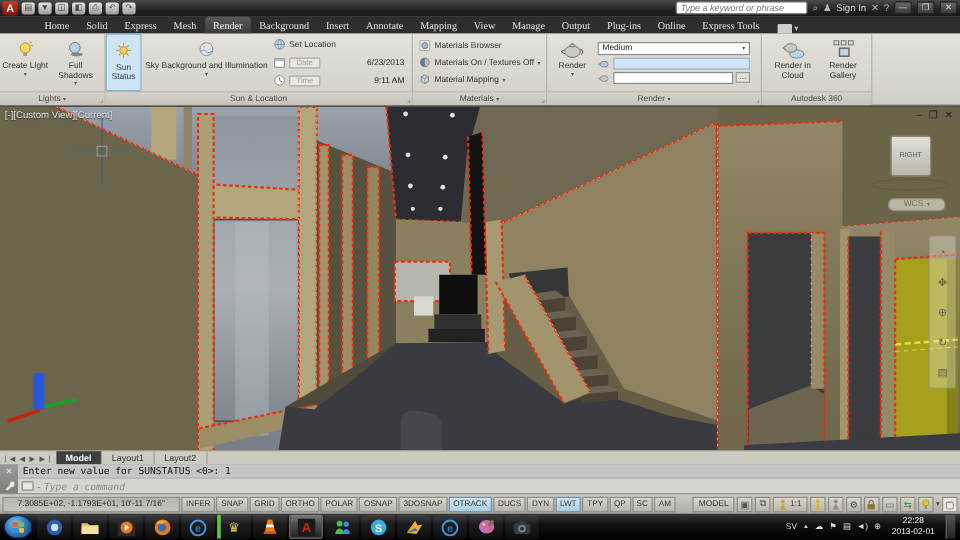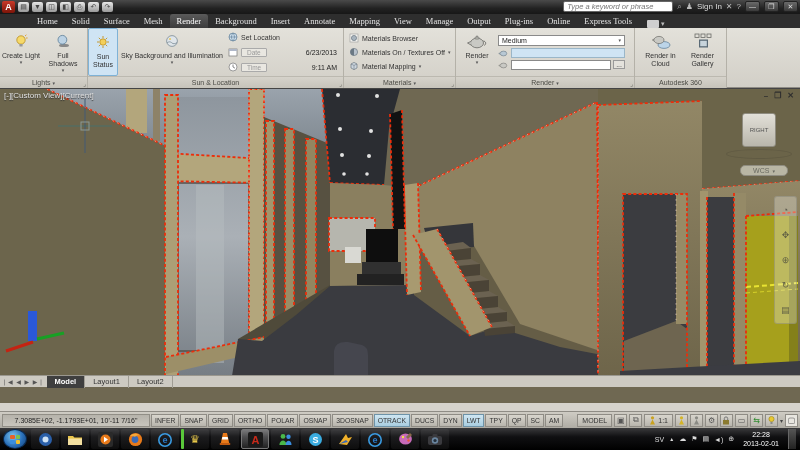--- a/index.html
+++ b/index.html
@@ -142,21 +142,21 @@
       <span class="tbico">?</span>
       <div class="winbtn">—</div>
       <div class="winbtn">❐</div>
       <div class="winbtn">✕</div>
     </div>
   </div>
 
   <div id="tabrow">
     <span class="rtab">Home</span>
     <span class="rtab">Solid</span>
-    <span class="rtab">Surface</span>
+    <span class="rtab">Express</span>
     <span class="rtab">Mesh</span>
     <span class="rtab active">Render</span>
     <span class="rtab">Background</span>
     <span class="rtab">Insert</span>
     <span class="rtab">Annotate</span>
     <span class="rtab">Mapping</span>
     <span class="rtab">View</span>
     <span class="rtab">Manage</span>
     <span class="rtab">Output</span>
     <span class="rtab">Plug-ins</span>
@@ -570,20 +570,36 @@
     </div>
   </div>
 
   <div id="layoutbar">
     <span class="lnav">❘◀ ◀ ▶ ▶❘</span>
     <span class="ltab active">Model</span>
     <span class="ltab">Layout1</span>
     <span class="ltab">Layout2</span>
   </div>
 
+  <div id="cmd">
+    <div id="cmd-side">
+      <span>✕</span>
+      <svg width="9" height="9" viewBox="0 0 12 12">
+        <path d="M2 10.5L7 5.5 a3 3 0 1 1 2 2 L4.5 12 z" fill="#e8e8e6"></path>
+      </svg>
+    </div>
+    <div id="cmd-main">
+      <div class="cmdrow1">Enter new value for SUNSTATUS &lt;0&gt;: 1</div>
+      <div class="cmdrow2">
+        <span class="kbico"></span>
+        <span style="color:#777;font-size:8px;">-</span>
+        <span class="prompt">Type a command</span>
+      </div>
+    </div>
+  </div>
 
   <div id="statusbar">
     <div id="coords">7.3085E+02, -1.1793E+01, 10'-11 7/16"</div>
     <span class="tgl">INFER</span>
     <span class="tgl">SNAP</span>
     <span class="tgl">GRID</span>
     <span class="tgl">ORTHO</span>
     <span class="tgl">POLAR</span>
     <span class="tgl">OSNAP</span>
     <span class="tgl">3DOSNAP</span>

